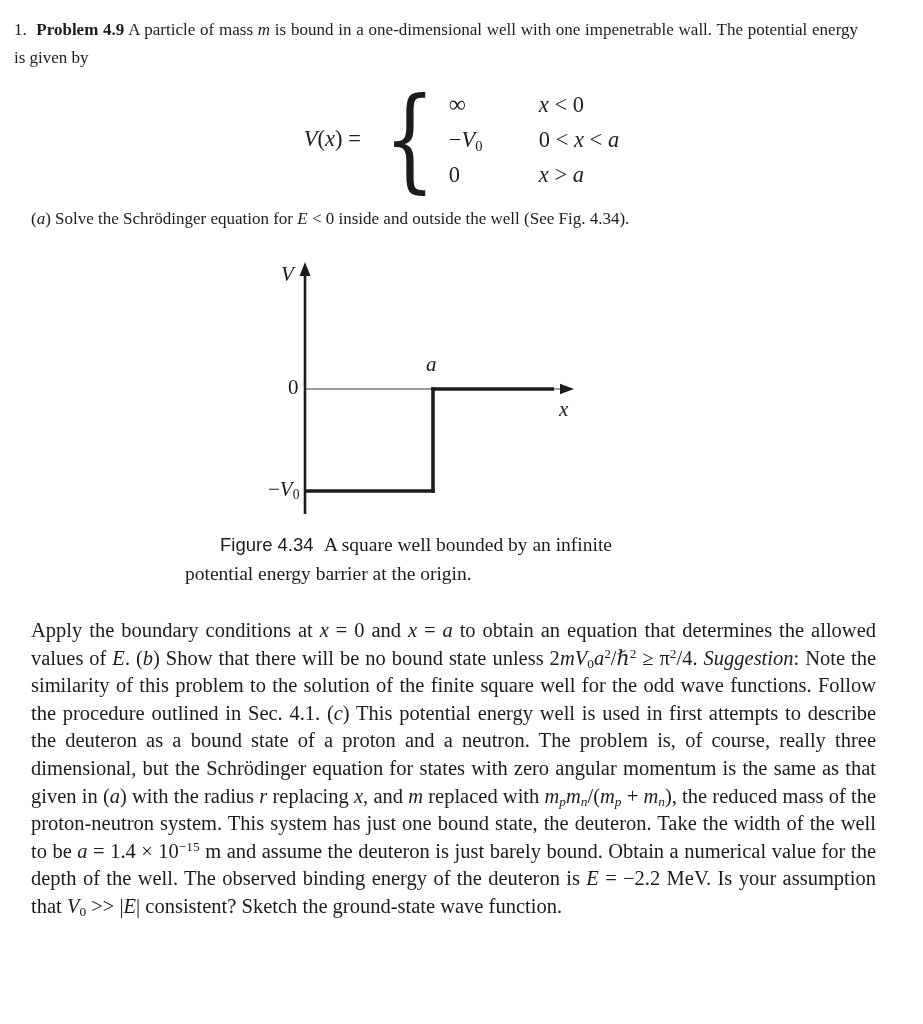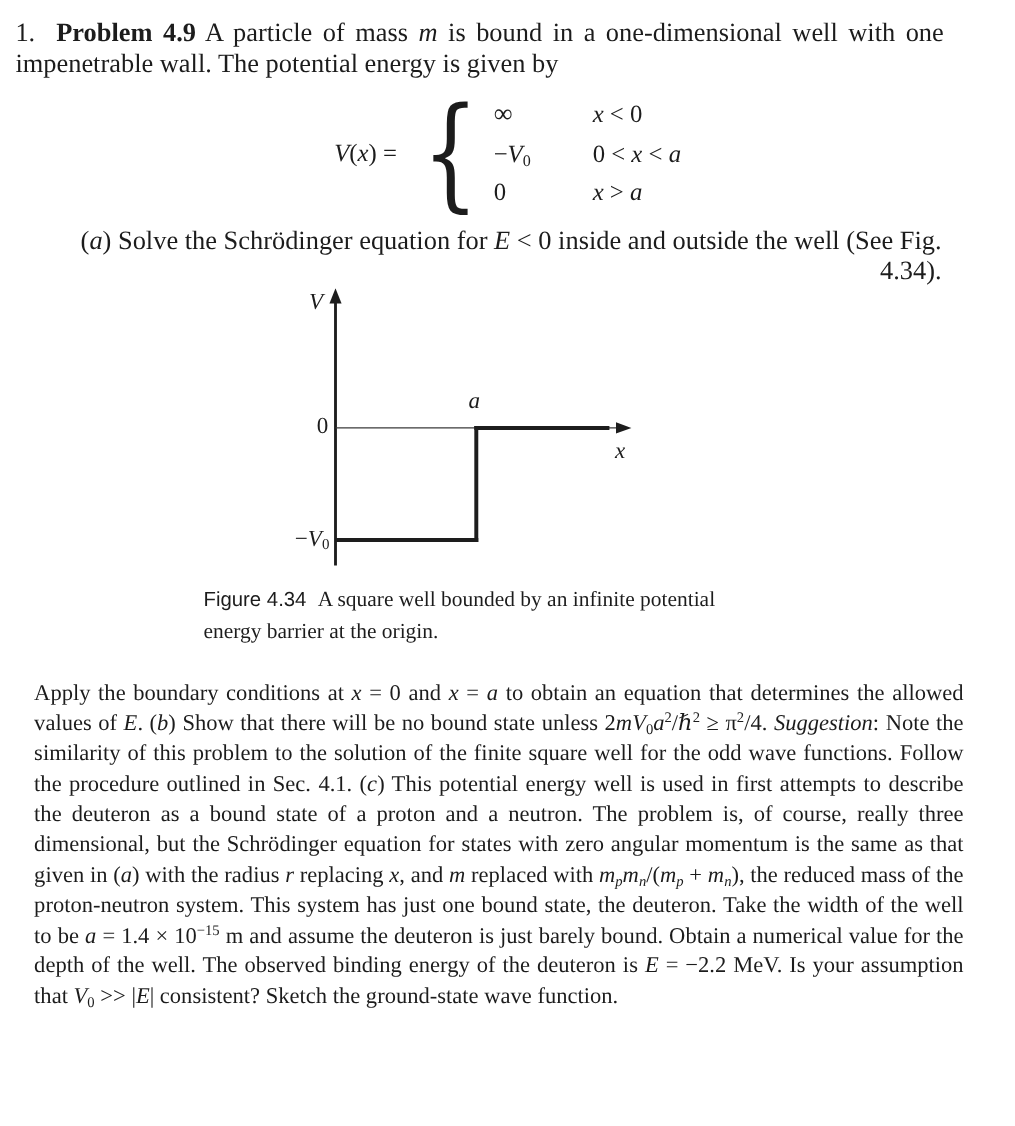--- a/index.html
+++ b/index.html
@@ -2,27 +2,27 @@
 <html><head>
 <meta charset="utf-8">
 <style>
   html,body{margin:0;padding:0;}
   body{
     width:923px;height:1024px;background:#ffffff;position:relative;
     font-family:"Liberation Serif","DejaVu Serif",serif;color:#1c1c1c;
     -webkit-font-smoothing:antialiased;
   }
   .abs{position:absolute;}
-  .para{font-size:24px;line-height:28px;text-align:justify;}
+  .para{font-size:17px;line-height:28px;text-align:justify;}
   .para2{font-size:20.5px;line-height:27.6px;text-align:justify;margin-left:17px;}
   .i{font-style:italic;}
   .b{font-weight:bold;}
   .sub{font-size:65%;vertical-align:-0.25em;line-height:0;}
   .sup{font-size:65%;vertical-align:0.55em;line-height:0;}
-  .sans{font-family:"Liberation Sans","DejaVu Sans",sans-serif;font-size:18.5px;}
+  .sans{font-family:"Liberation Sans","DejaVu Sans",sans-serif;font-size:18.5px;margin-left:35px;}
   .sub.i,.sup.i{font-style:italic;}
 
   
   .eq{display:flex;align-items:center;justify-content:center;height:110px;font-size:22.5px;}
   .eq-lhs{margin-right:7px;white-space:pre;}
   .brace{
     font-family:"DejaVu Serif",serif;font-size:112px;line-height:0.95;
     transform:scaleX(0.72);display:inline-block;margin-right:4px;font-weight:400;
   }
   .cases{display:grid;grid-template-columns:auto auto;column-gap:32px;line-height:35px;}
@@ -45,21 +45,21 @@
   <span class="cases">
     <span class="val"><span class="inf">∞</span></span>
     <span class="cond"><span class="i">x</span><span> &lt; 0</span></span>
     <span class="val"><span>−</span><span class="i">V</span><span class="sub">0</span></span>
     <span class="cond"><span>0 &lt; </span><span class="i">x</span><span> &lt; </span><span class="i">a</span></span>
     <span class="val"><span>0</span></span>
     <span class="cond"><span class="i">x</span><span> &gt; </span><span class="i">a</span></span>
   </span>
 </div>
 
-<div class="abs para" style="left:12px;top:205px;width:844px;text-align:right;"><span>(</span><span class="i">a</span><span>) Solve the Schrödinger equation for </span><span class="i">E</span><span> &lt; 0 inside and outside the well (See Fig. 4.34).</span></div>
+<div class="abs para" style="left:31px;top:205px;width:844px;text-align:left;"><span>(</span><span class="i">a</span><span>) Solve the Schrödinger equation for </span><span class="i">E</span><span> &lt; 0 inside and outside the well (See Fig. 4.34).</span></div>
 
 <div class="abs figure" style="left:268px;top:262px;">
   <svg width="322" height="262" viewBox="0 0 322 262">
 
     <line x1="37" y1="10" x2="37" y2="252" stroke="#1d1d1d" stroke-width="2.6"></line>
     <polygon points="37,0 31.5,14 42.5,14" fill="#1d1d1d"></polygon>
 
     <line x1="37" y1="127" x2="296" y2="127" stroke="#3a3a3a" stroke-width="1.2"></line>
     <polygon points="306,127 292,121.8 292,132.2" fill="#1d1d1d"></polygon>
 

